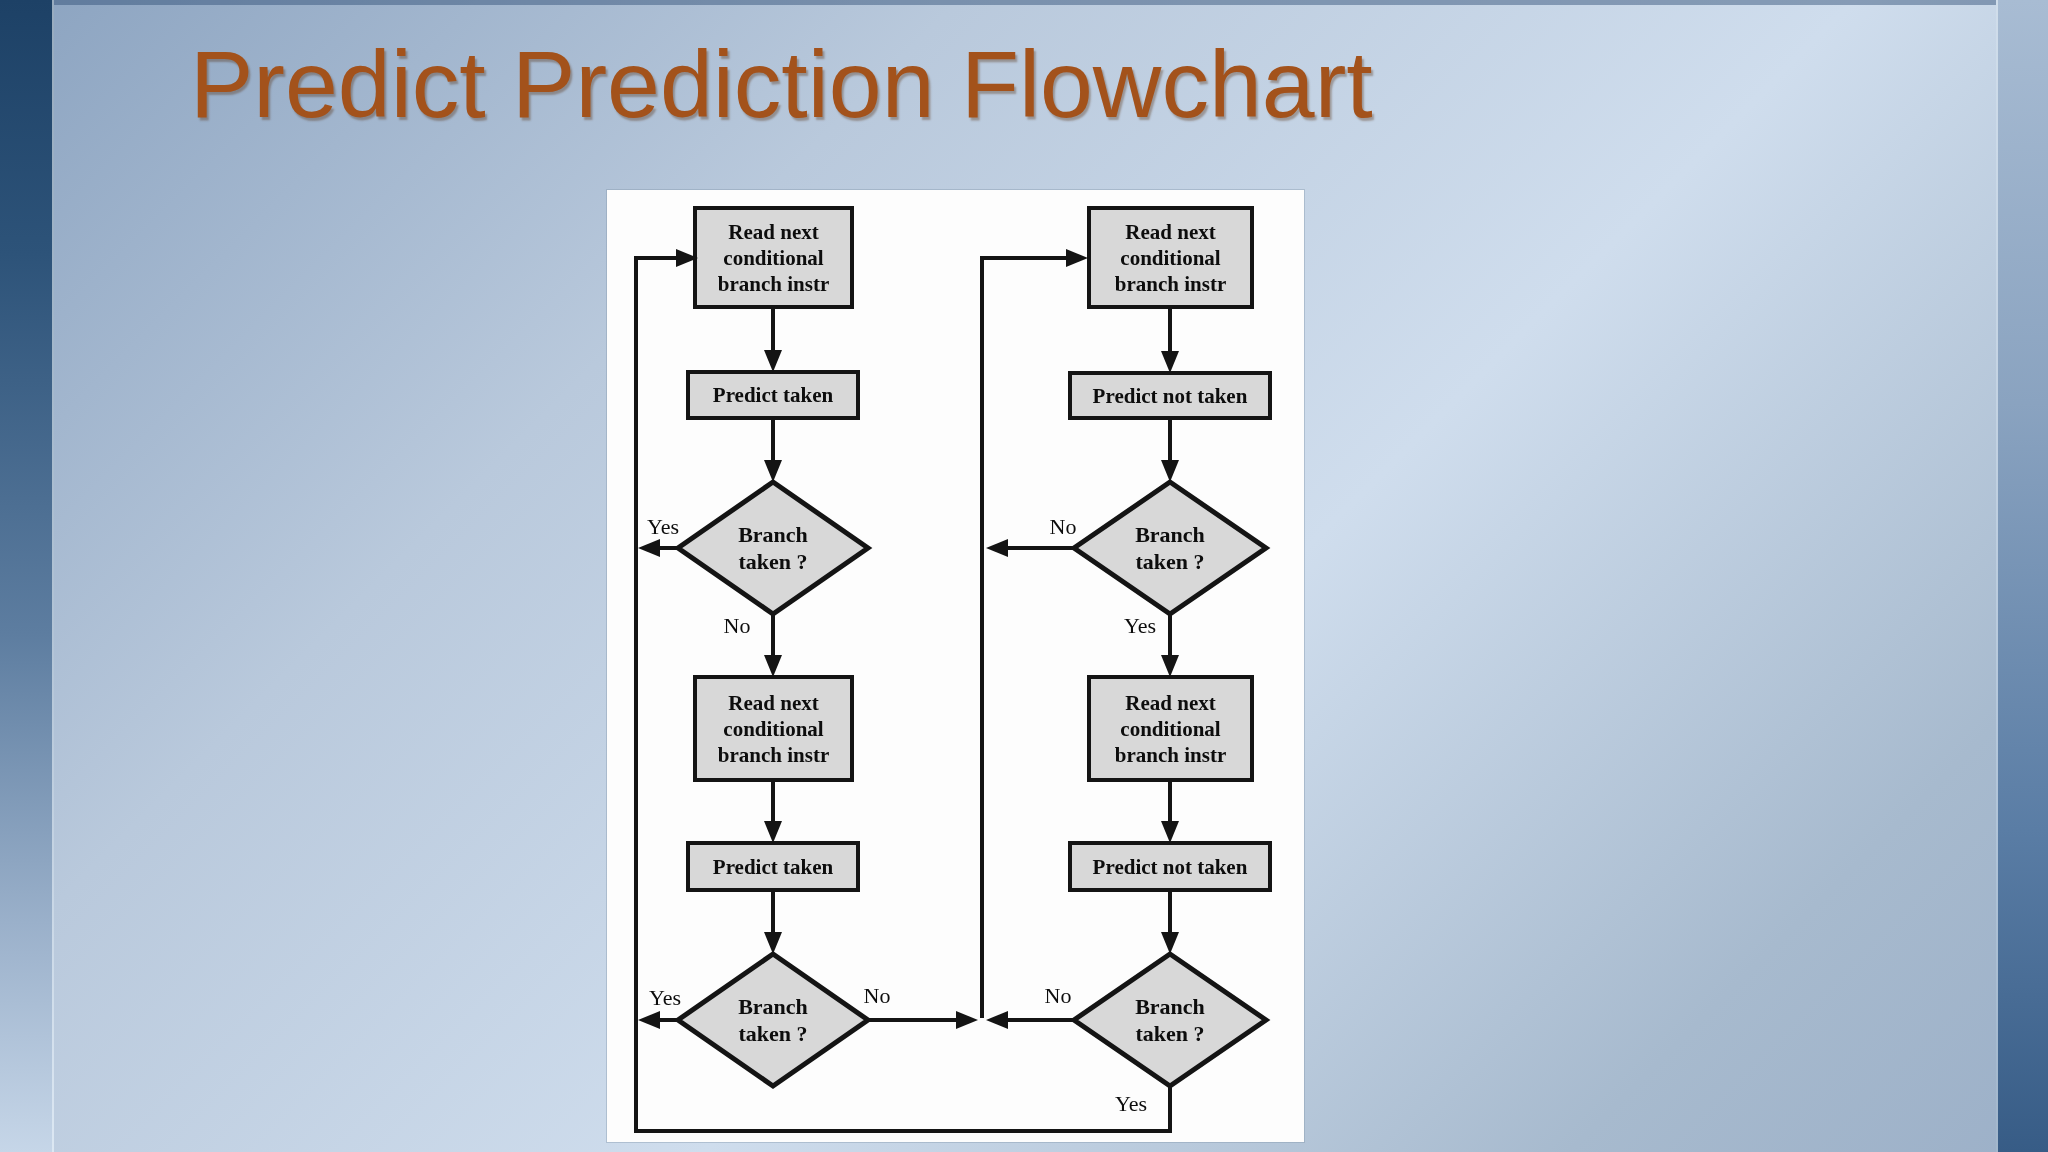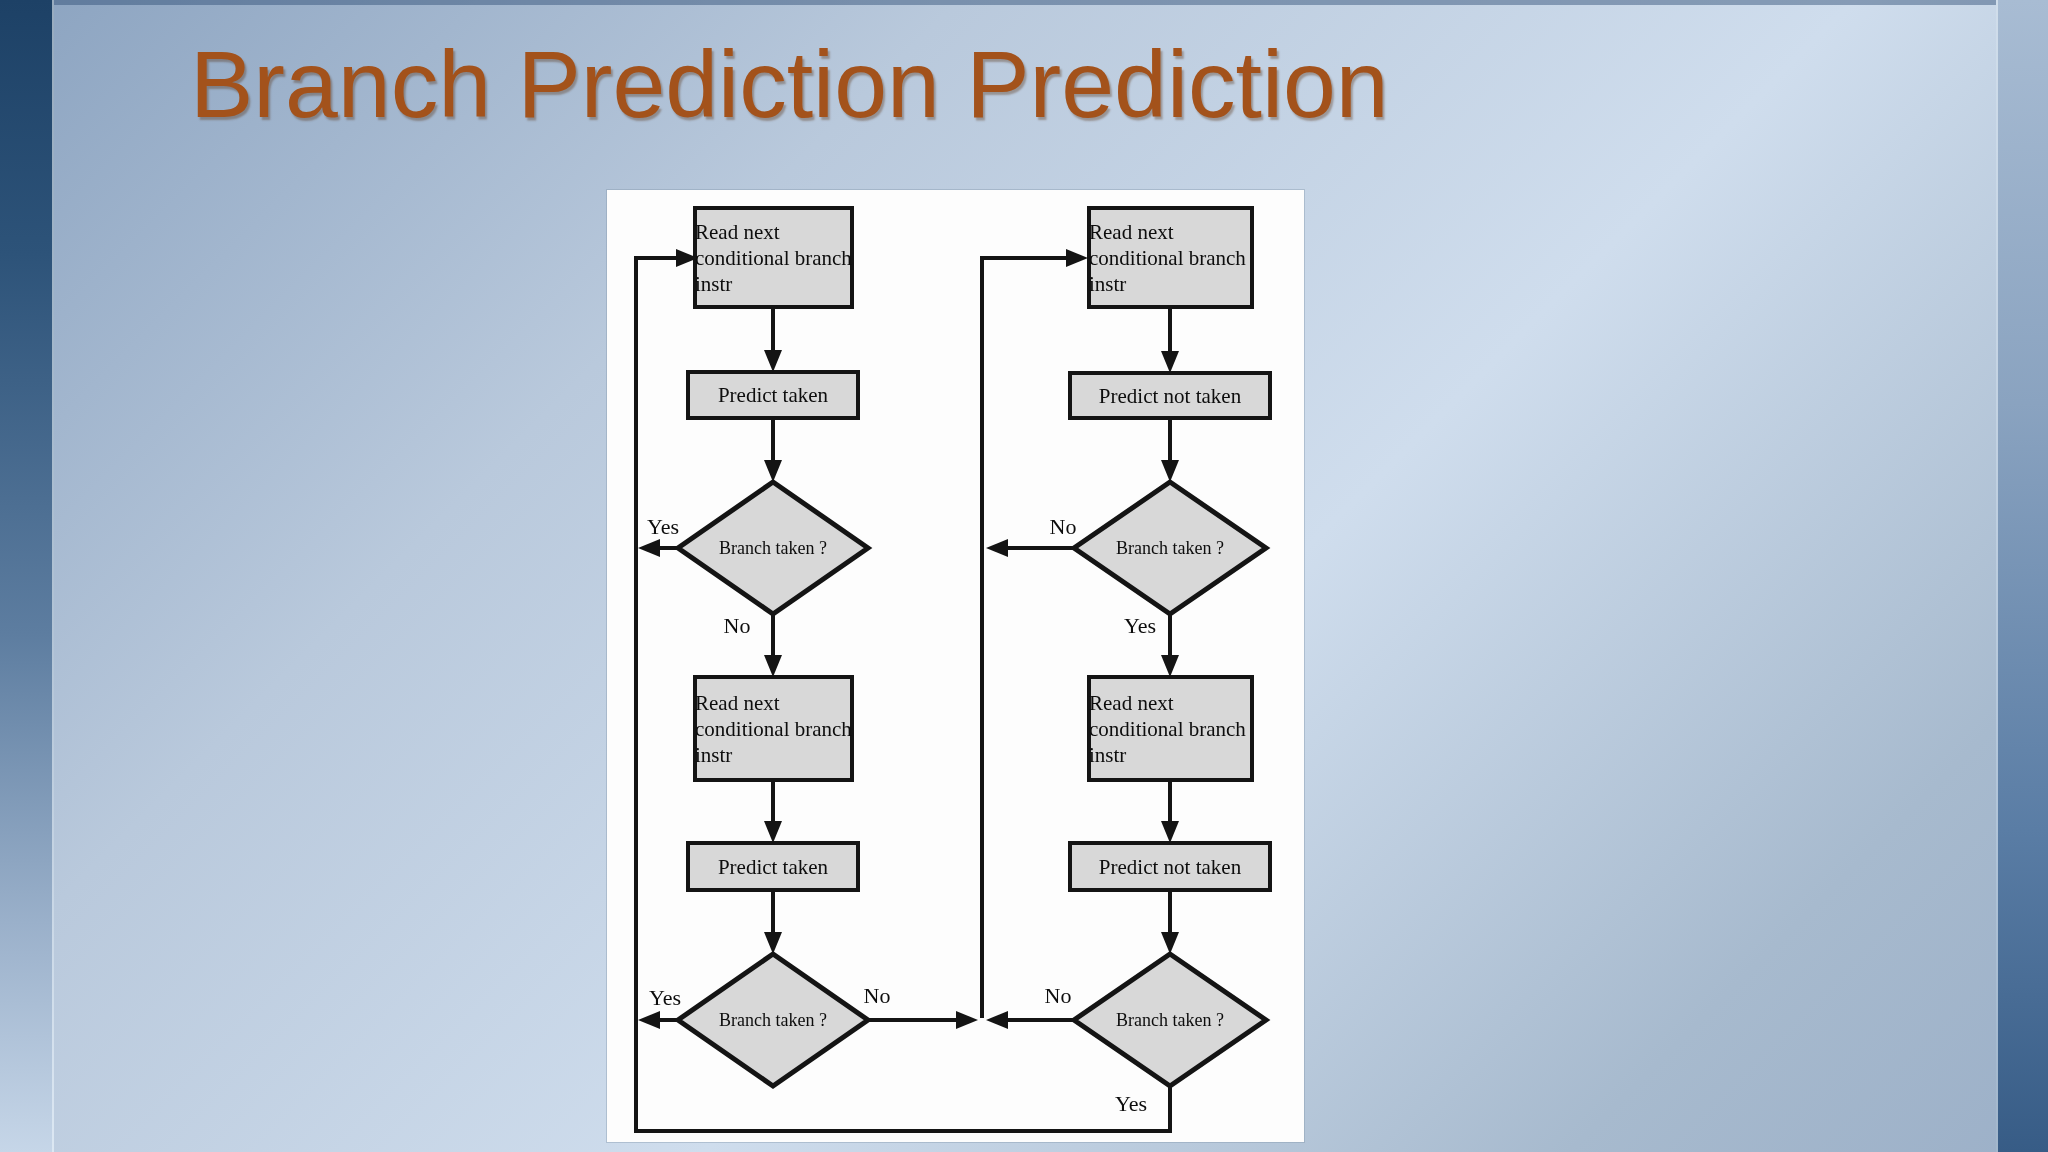--- a/index.html
+++ b/index.html
@@ -18,23 +18,23 @@
          text-shadow:2px 3px 2px rgba(80,40,8,.35)}
   .panel{position:absolute;left:607px;top:190px;width:697px;height:952px;background:#fdfdfd;
          box-shadow:0 0 0 1px rgba(130,150,170,.4)}
   svg.fc{position:absolute;left:0;top:0;width:2048px;height:1152px}
   .fline{stroke:#141414;stroke-width:4;fill:none}
   .fshape{fill:#d8d8d8;stroke:#141414}
   .frect{stroke-width:4}
   .fdiamond{stroke-width:5}
   .fhead{fill:#141414;stroke:none}
   .node{position:absolute;display:flex;align-items:center;justify-content:center;
-        font-weight:normal;color:#0d0d0d}
+        text-align:center;font-weight:bold;color:#0d0d0d}
   .process{font-size:21px;line-height:26px}
-  .decision{font-size:18px;line-height:27px}
+  .decision{font-size:22px;line-height:27px}
   .lbl{position:absolute;transform:translate(-50%,-50%);font-weight:normal;font-size:22px;color:#0d0d0d;white-space:nowrap}
   
   .p-l1{left:695px;top:208px;width:157px;height:99px}
   .p-l2{left:688px;top:372px;width:170px;height:46px}
   .d-l1{left:718px;top:482px;width:110px;height:132px}
   .p-l3{left:695px;top:677px;width:157px;height:103px}
   .p-l4{left:688px;top:843px;width:170px;height:47px}
   .d-l2{left:718px;top:954px;width:110px;height:132px}
   .p-r1{left:1089px;top:208px;width:163px;height:99px}
   .p-r2{left:1070px;top:373px;width:200px;height:45px}
@@ -53,21 +53,21 @@
   .lbl-yes-r2{left:1131px;top:1104px}
 </style>
 </head>
 <body>
 
 <div class="slide">
   <div class="top-edge"></div>
   <div class="edge-left"></div>
   <div class="edge-right"></div>
 
-  <div class="title">Branch Prediction Prediction</div>
+  <div class="title">Predict Prediction Flowchart</div>
 
   <div class="panel"></div>
 
   <svg class="fc" viewBox="0 0 2048 1152">
 
     <g>
       <path class="fline" d="M636 1131 V258 H676"></path>
       <path class="fline" d="M634 1131 H1170 V1085"></path>
       <path class="fline" d="M982 1018 V258 H1066"></path>
       <path class="fline" d="M773 307 V352"></path>

